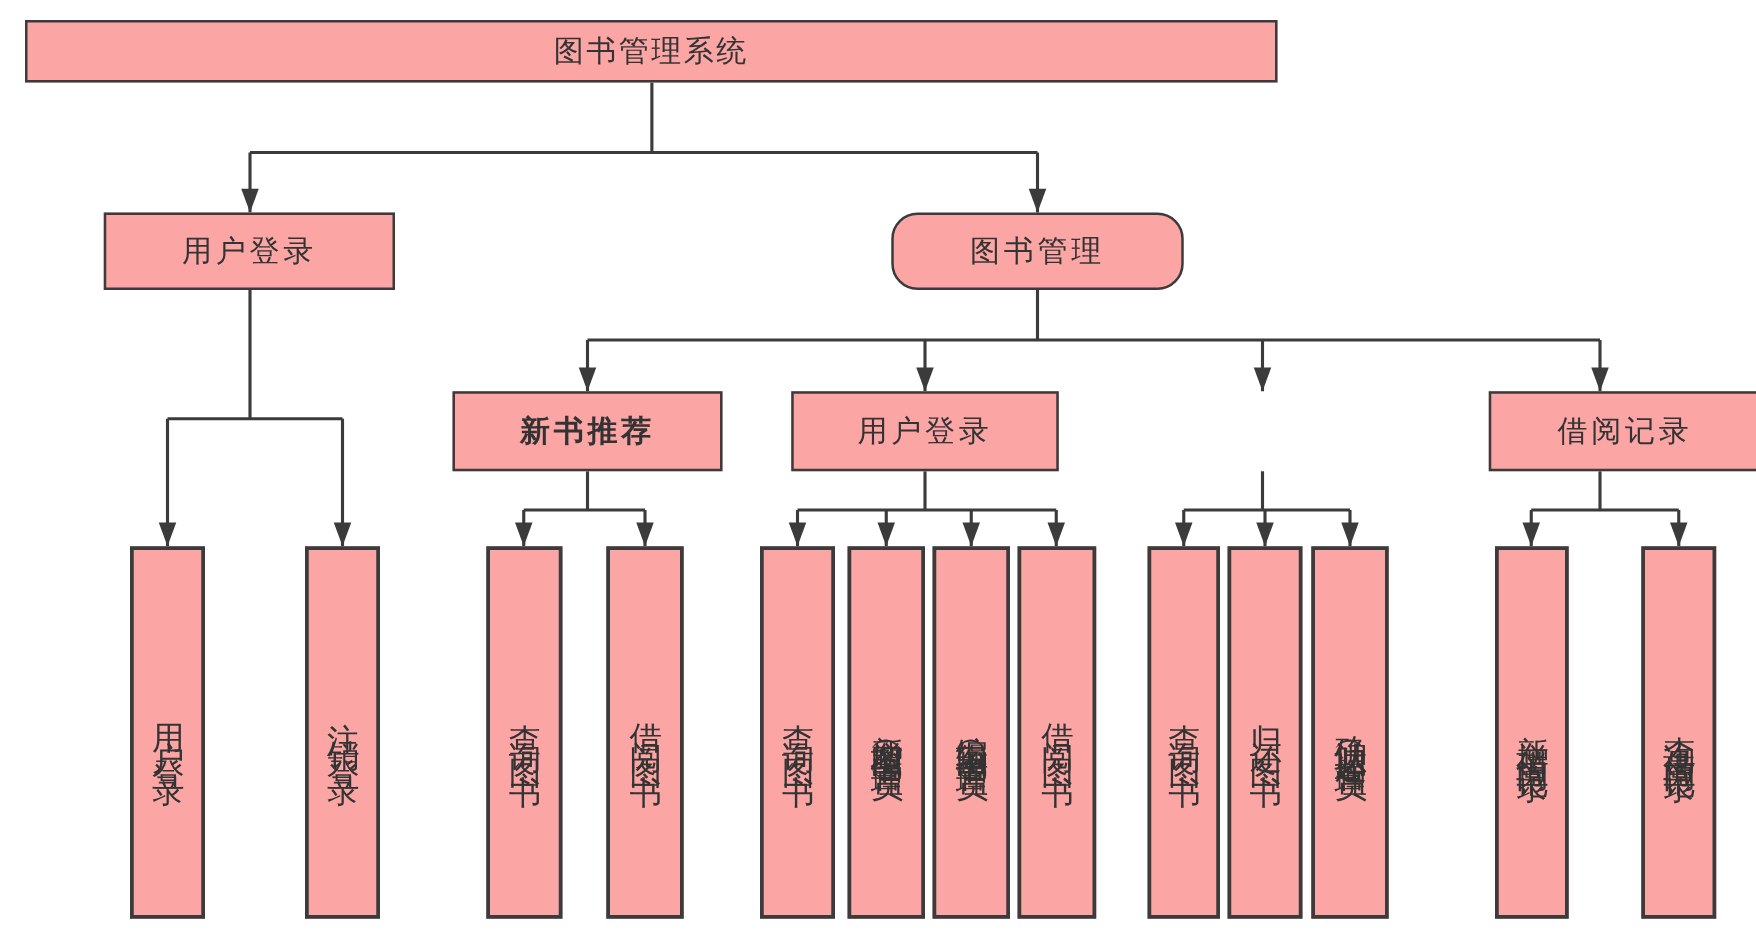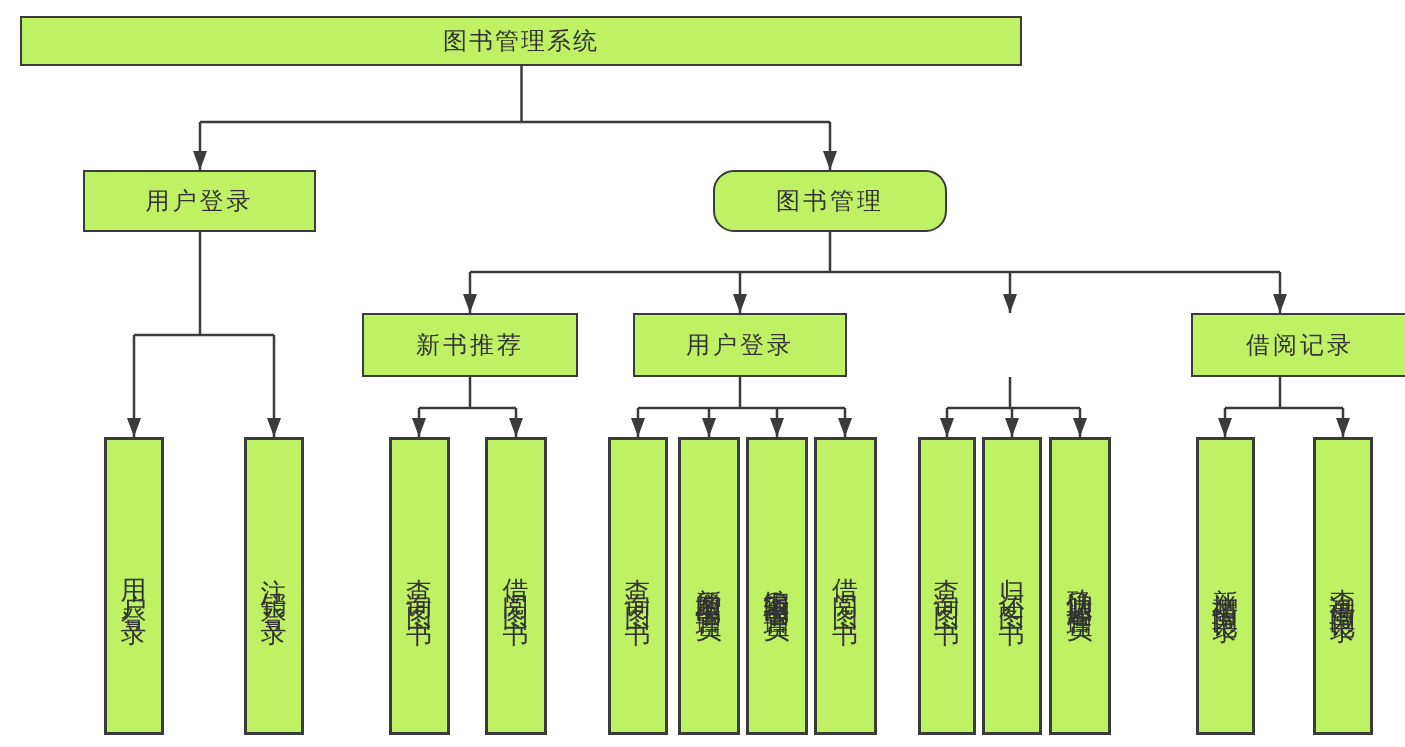--- a/index.html
+++ b/index.html
@@ -8,21 +8,21 @@
     width: 1405px;
     height: 747px;
     background: #ffffff;
     overflow: hidden;
     font-family: "DejaVu Sans", "Liberation Sans", sans-serif;
   }
   .connectors { position: absolute; left: 0; top: 0; }
   .box {
     position: absolute;
     box-sizing: border-box;
-    background: #bef264;
+    background: #fca5a5;
     border: 2.5px solid #3b3b3b;
     display: flex;
     align-items: center;
     justify-content: center;
     color: #333333;
     z-index: 2;
   }
   .h-label { font-size: 24px; letter-spacing: 3px; white-space: nowrap; }
   .root-label { font-size: 24px; letter-spacing: 2px; }
   .leaf {
@@ -86,21 +86,21 @@
       <line x1="1225" y1="408" x2="1225" y2="437" marker-end="url(#arrow)"></line>
       <line x1="1343" y1="408" x2="1343" y2="437" marker-end="url(#arrow)"></line>
     </g>
   </svg>
 
   <div class="box root-label" style="left:20px; top:16px; width:1002px; height:50px;">图书管理系统</div>
 
   <div class="box h-label" style="left:83px; top:170px; width:233px; height:62px;">用户登录</div>
   <div class="box h-label" style="left:713px; top:170px; width:234px; height:62px;border-radius:21px;">图书管理</div>
 
-  <div class="box h-label" style="left:362px; top:313px; width:216px; height:64px;">新书推荐</div>
+  <div class="box h-label" style="left:362px; top:313px; width:216px; height:64px;font-weight:bold;">新书推荐</div>
   <div class="box h-label" style="left:633px; top:313px; width:214px; height:64px;">用户登录</div>
   <div class="box h-label" style="left:1171px; top:313px; width:218px; height:64px;margin-left:20px;">借阅记录</div>
 
   <div class="box leaf" style="left: 104px; top: 437px; width: 60px; height: 298px; letter-spacing: 14px;">用户登录</div>
   <div class="box leaf" style="left: 244px; top: 437px; width: 60px; height: 298px; letter-spacing: 14px;">注销登录</div>
 
   <div class="box leaf" style="left: 389px; top: 437px; width: 61px; height: 298px; letter-spacing: 14px;">查询图书</div>
   <div class="box leaf" style="left: 485px; top: 437px; width: 62px; height: 298px; letter-spacing: 14px;">借阅图书</div>
 
   <div class="box leaf" style="left: 608px; top: 437px; width: 60px; height: 298px; letter-spacing: 14px;">查询图书</div>

